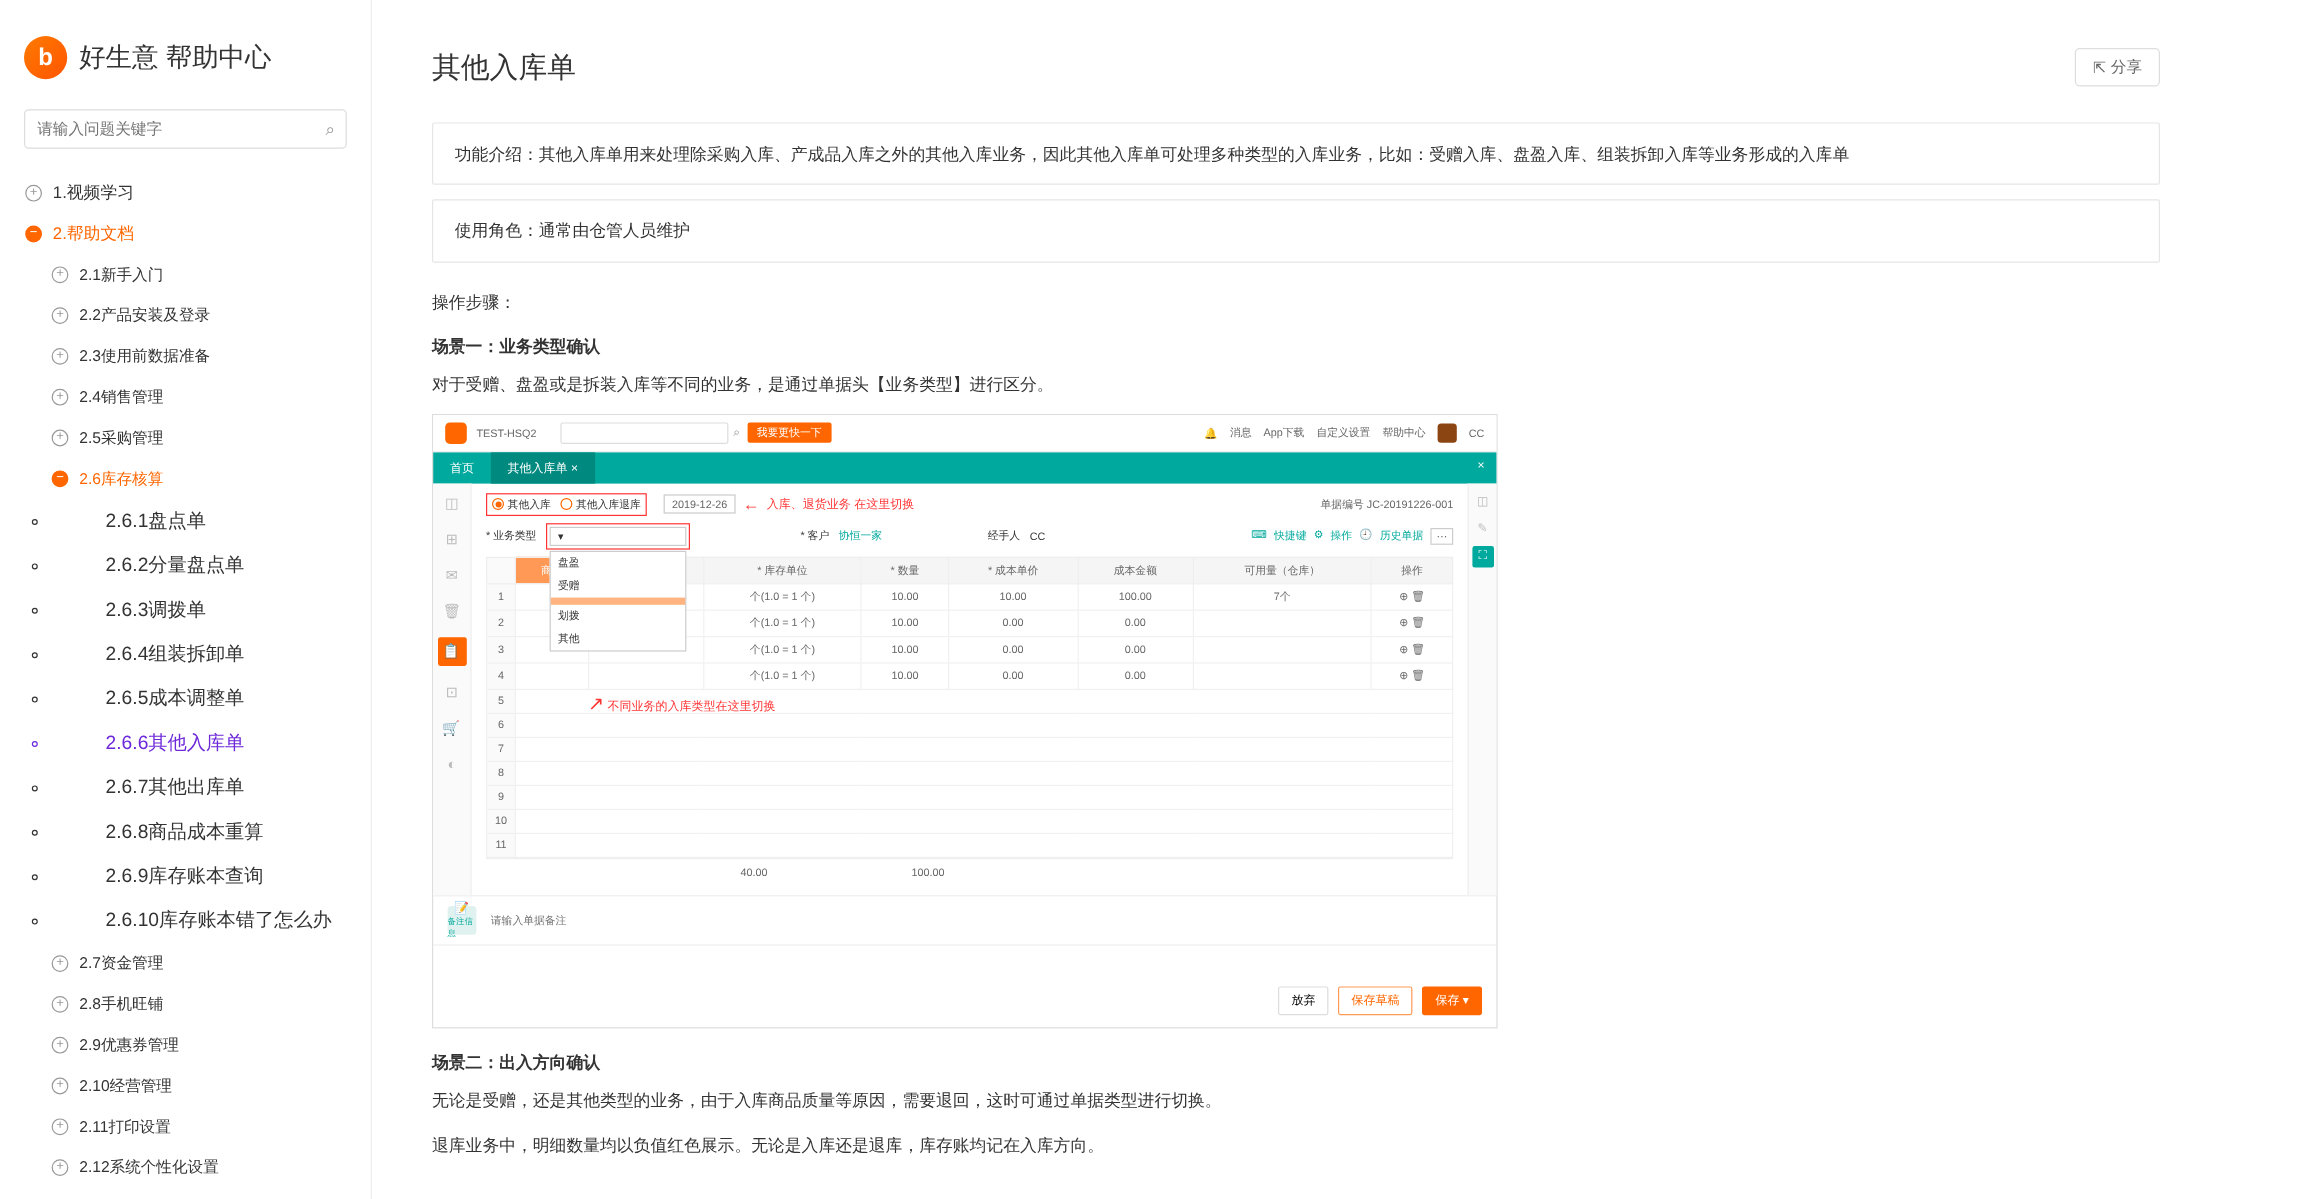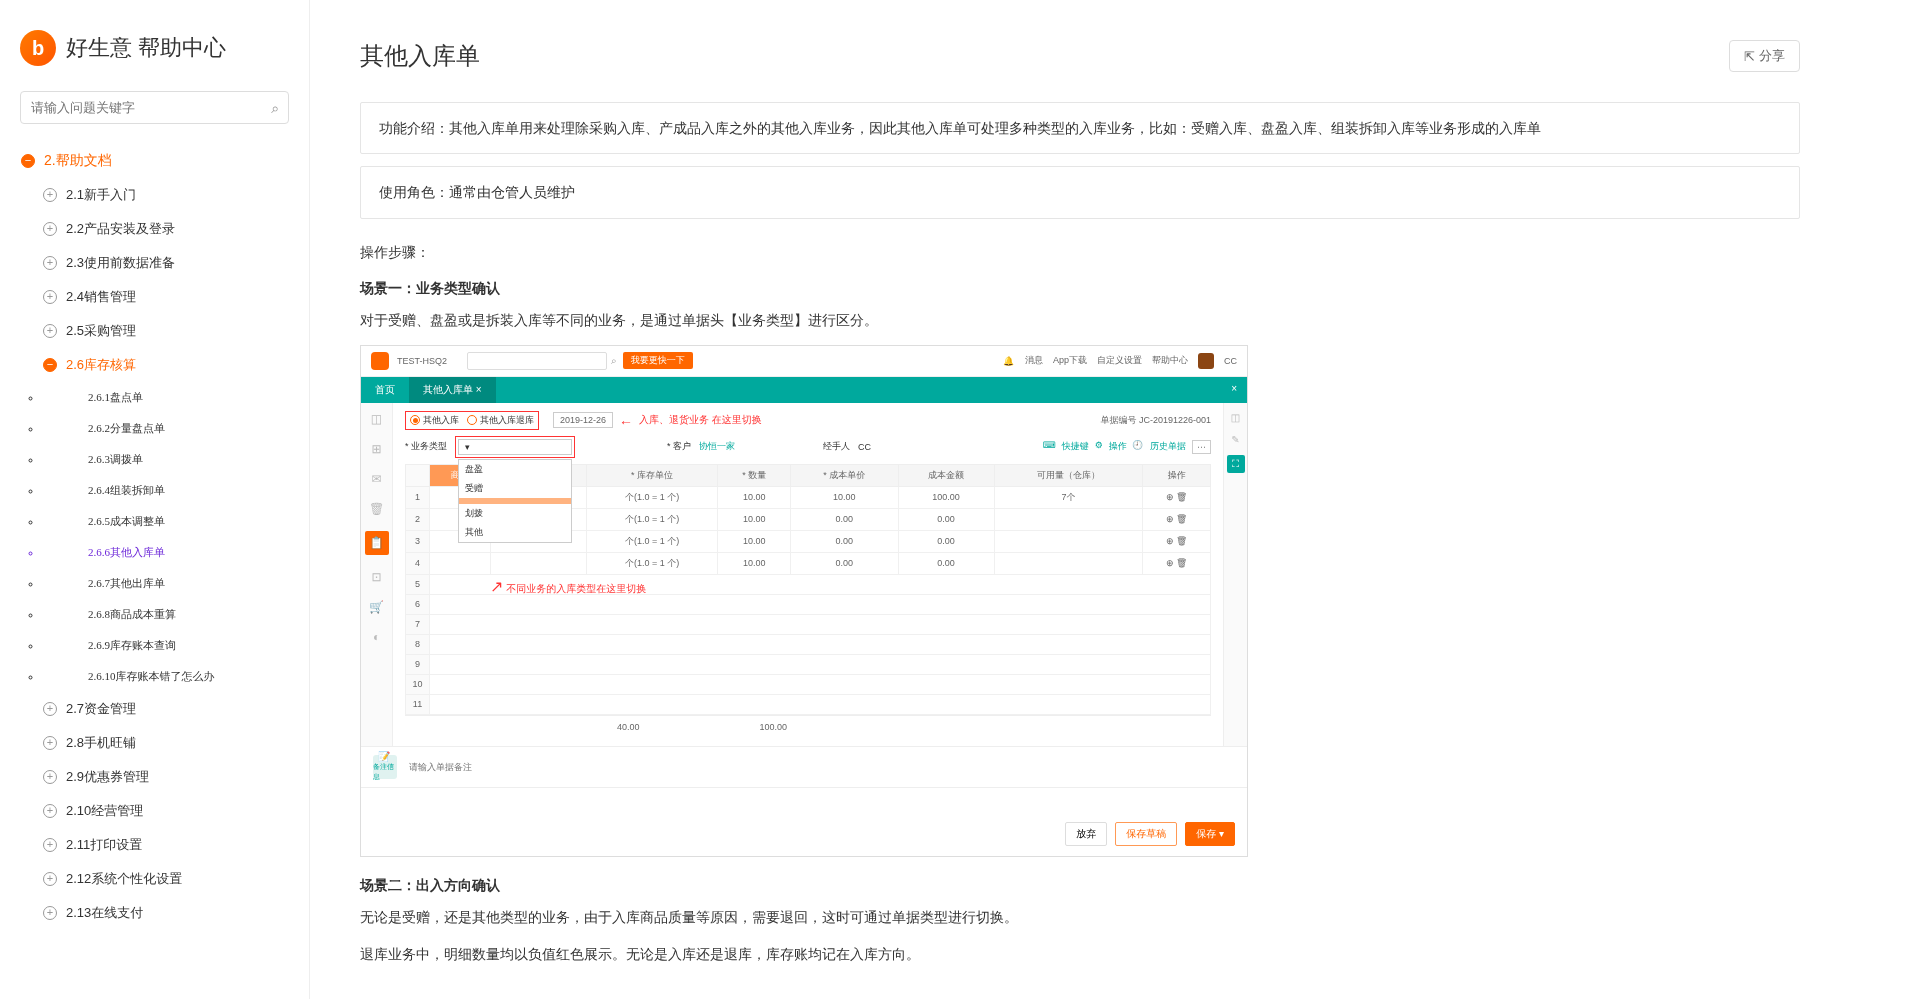--- a/index.html
+++ b/index.html
@@ -15,21 +15,21 @@
 .nav { list-style: none; }
 .nav-item { display: flex; align-items: center; padding: 8px 0; cursor: pointer; color: #333; }
 .nav-item.active { color: #ff6600; }
 .nav-icon { width: 16px; height: 16px; margin-right: 8px; display: inline-flex; align-items: center; justify-content: center; }
 .plus-circle { width: 14px; height: 14px; border: 1.5px solid #999; border-radius: 50%; position: relative; }
 .plus-circle::before { content: '+'; position: absolute; top: 50%; left: 50%; transform: translate(-50%, -55%); font-size: 11px; color: #999; line-height: 1; }
 .minus-circle { width: 14px; height: 14px; border: 1.5px solid #ff6600; border-radius: 50%; position: relative; background: #ff6600; }
 .minus-circle::before { content: '−'; position: absolute; top: 50%; left: 50%; transform: translate(-50%, -55%); font-size: 11px; color: #fff; line-height: 1; }
 .nav-sub { padding-left: 22px; }
 .nav-sub .nav-item { font-size: 13px; }
-.nav-leaf { padding: 8px 0 8px 46px; cursor: pointer; font-size: 11px; color: #333; font-family: Liberation Serif, serif; }
+.nav-leaf { padding: 8px 0 8px 46px; cursor: pointer; font-size: 16px; color: #333; }
 .nav-leaf.active { color: #6d28d9; }
 .main { flex: 1; padding: 40px 50px; max-width: 1540px; }
 .page-header { display: flex; justify-content: space-between; align-items: center; margin-bottom: 30px; }
 .page-title { font-size: 24px; font-weight: 500; }
 .share-btn { border: 1px solid #ddd; padding: 6px 14px; border-radius: 4px; cursor: pointer; background: #fff; font-size: 13px; color: #666; display: flex; align-items: center; gap: 4px; }
 .info-box { border: 1px solid #e5e5e5; padding: 14px 18px; margin-bottom: 12px; border-radius: 2px; line-height: 1.6; }
 .info-label { font-weight: 500; }
 .content-section { margin-top: 25px; }
 .steps-title { font-weight: 500; margin-bottom: 15px; }
 .scene-title { font-weight: bold; margin: 18px 0 10px; }
@@ -92,20 +92,26 @@
   <aside class="sidebar">
     <div class="logo-row">
       <div class="logo">b</div>
       <div class="logo-text">好生意 帮助中心</div>
     </div>
     <div class="search-box">
       <input class="search-input" placeholder="请输入问题关键字" style="">
       <span class="search-icon">⌕</span>
     </div>
     <ul class="nav">
+      <li class="nav-item">
+          <span class="nav-icon">
+            <span class="plus-circle"></span>
+          </span>
+          <span>1.视频学习</span>
+        </li>
       <li class="nav-item active">
           <span class="nav-icon">
             <span class="minus-circle"></span>
           </span>
           <span>2.帮助文档</span>
         </li>
       <ul class="nav-sub">
         <li class="nav-item">
             <span class="nav-icon">
               <span class="plus-circle"></span>

